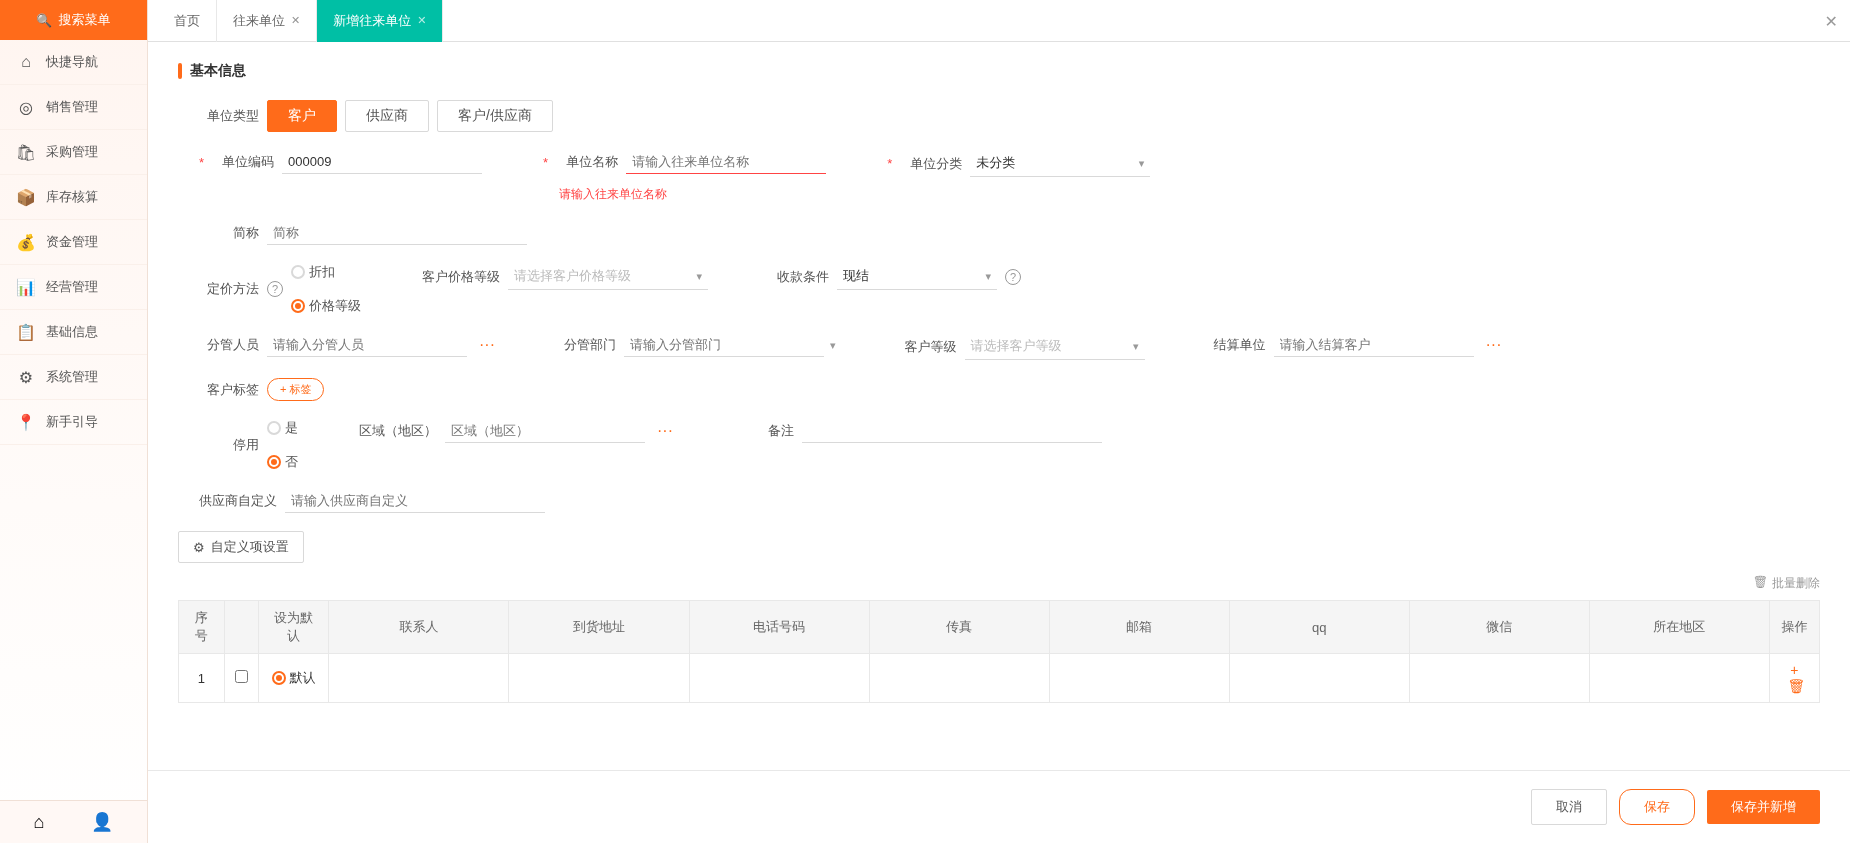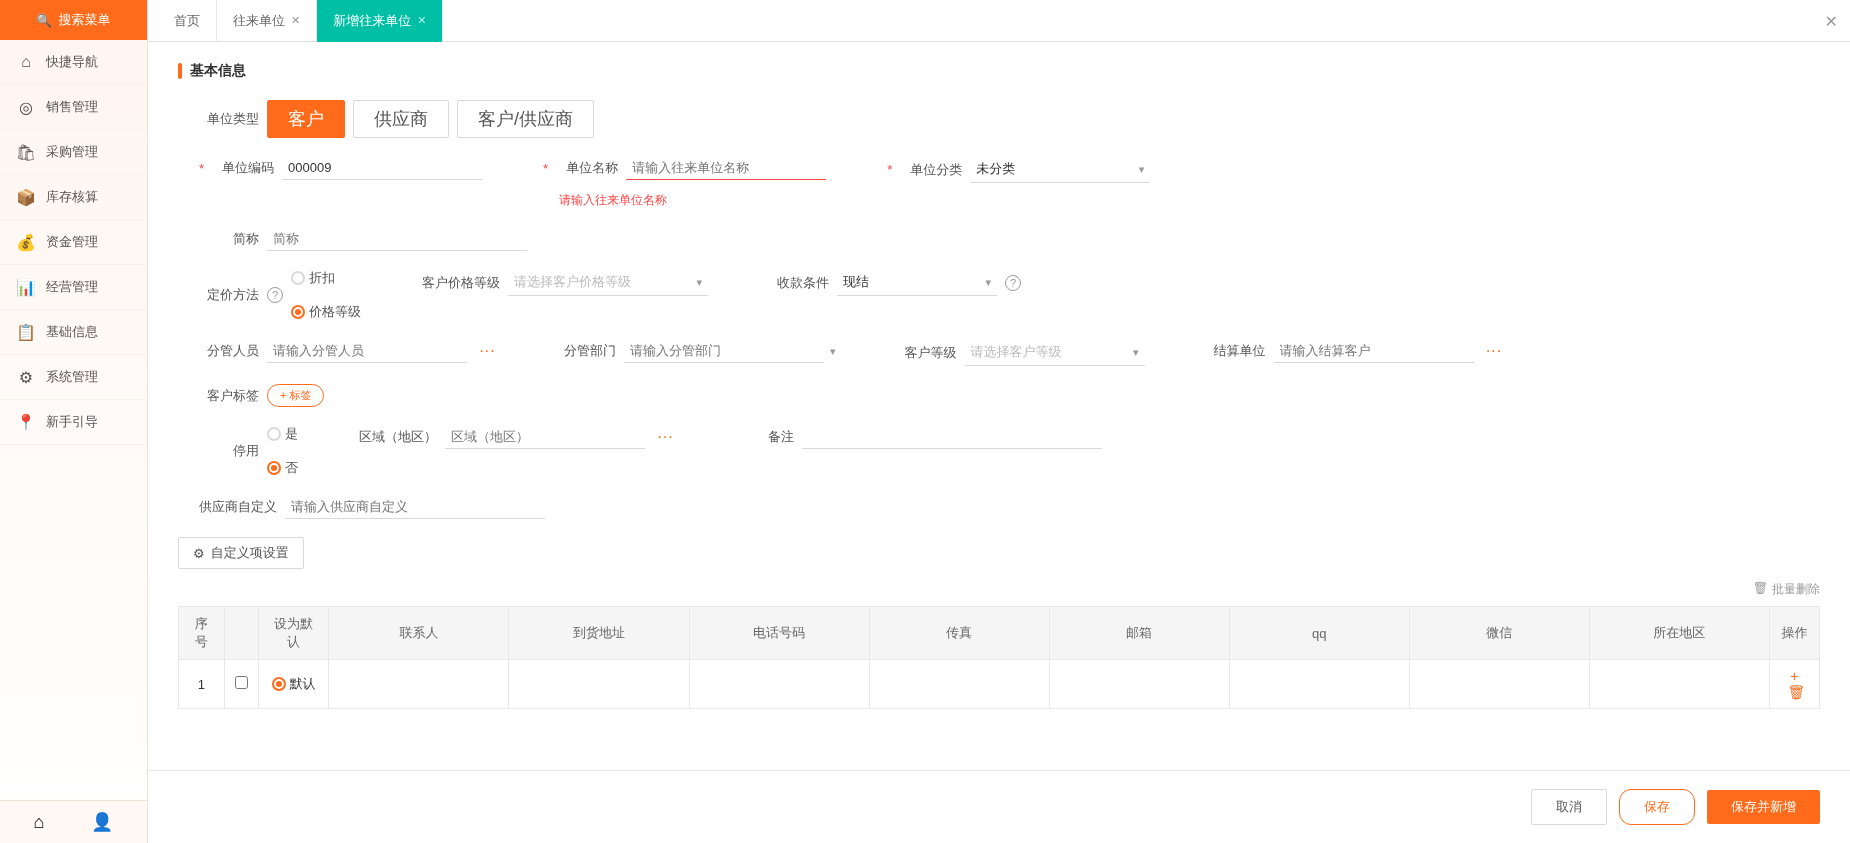--- a/index.html
+++ b/index.html
@@ -186,21 +186,21 @@
     .type-buttons {
       display: flex;
       gap: 8px;
     }
     .type-btn {
       padding: 6px 20px;
       border: 1px solid #d9d9d9;
       border-radius: 2px;
       background: #fff;
       cursor: pointer;
-      font-size: 18px;
+      font-size: 14px;
       color: #555;
     }
     .type-btn.active {
       background: #ff6b1a;
       border-color: #ff6b1a;
       color: #fff;
     }
 
     
     .field-select {

